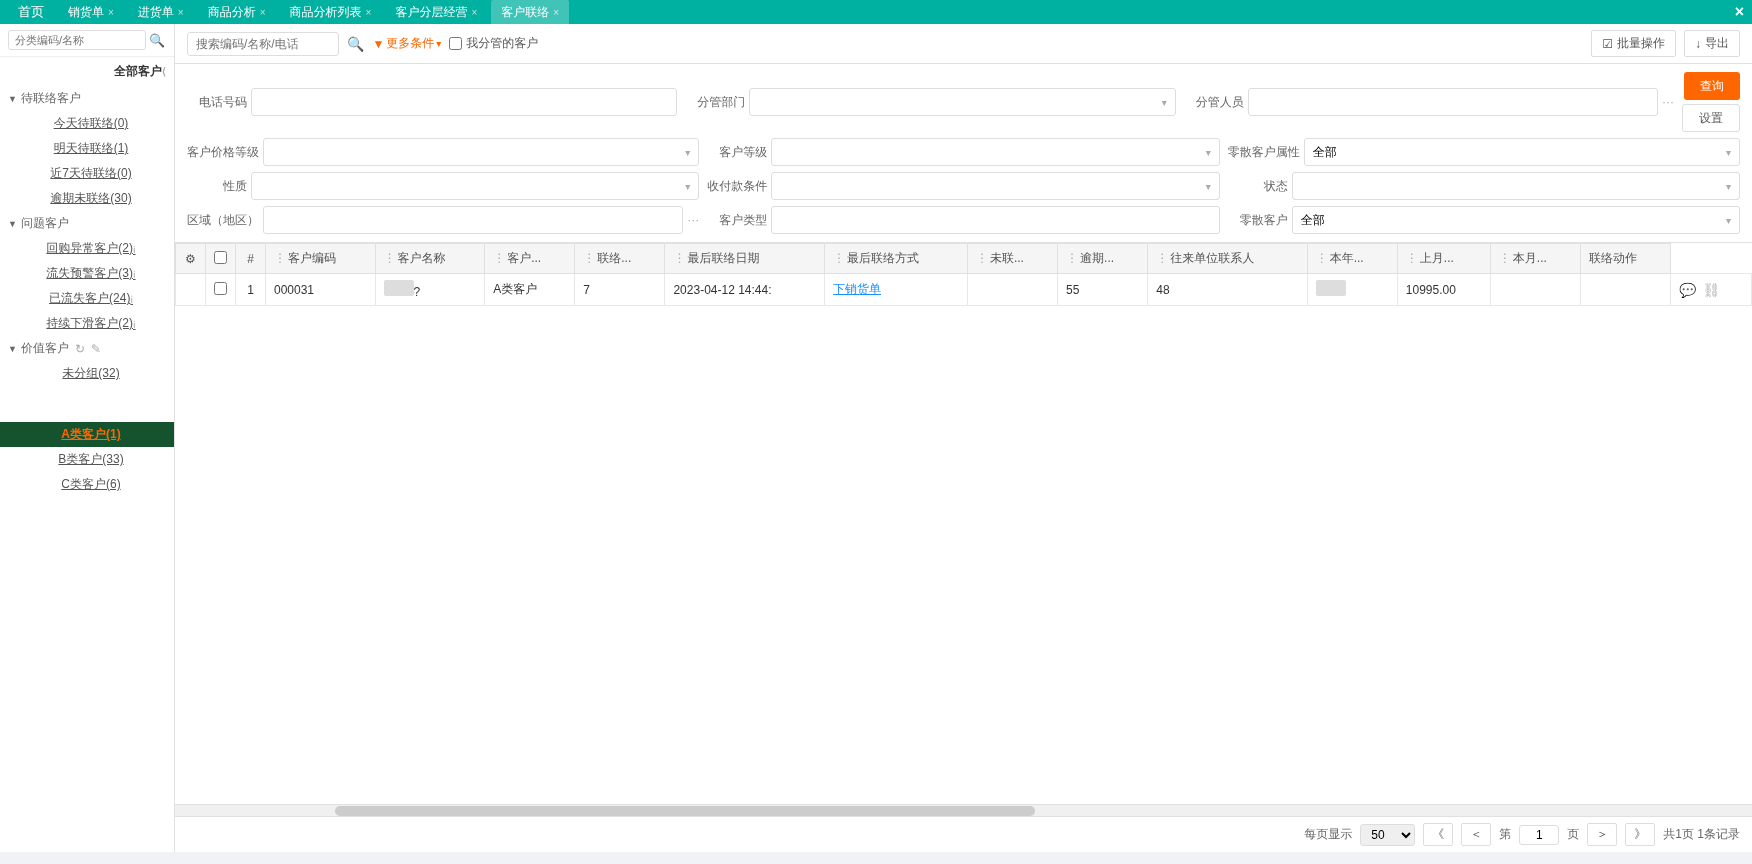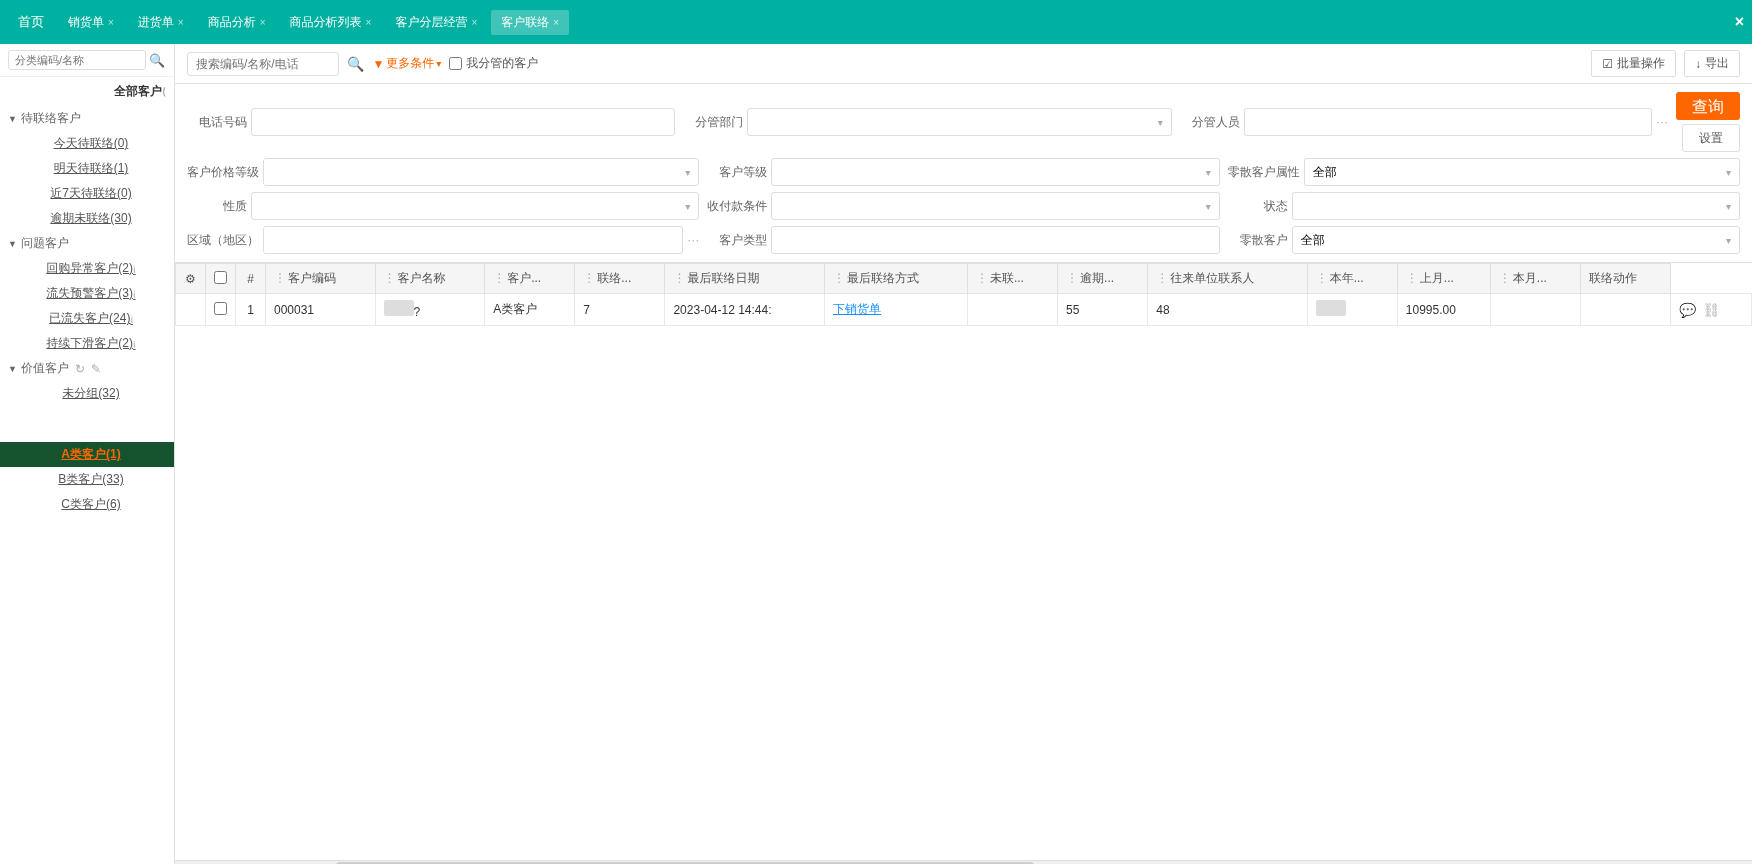--- a/index.html
+++ b/index.html
@@ -1,21 +1,21 @@
 <!DOCTYPE html>
 <html><head>
   <meta charset="utf-8">
   <style>
     * { box-sizing: border-box; margin: 0; padding: 0; font-family: 'Microsoft YaHei', Arial, sans-serif; font-size: 12px; }
     body { background: #f0f2f5; width: 1752px; height: 864px; overflow: hidden; }
 
     
     .top-nav {
       background: #00b0a0;
-      height: 44px;
+      height: 24px;
       display: flex;
       align-items: center;
       padding: 0 8px;
       gap: 4px;
       position: relative;
     }
     .nav-tab {
       background: transparent;
       color: #fff;
       border: none;
@@ -244,21 +244,21 @@
       position: relative;
     }
     .filter-select .chevron { color: #aaa; font-size: 10px; }
     .filter-dots { color: #aaa; cursor: pointer; }
     .btn-query {
       background: #ff6600;
       color: #fff;
       border: none;
       padding: 5px 16px;
       cursor: pointer;
-      font-size: 16px;
+      font-size: 12px;
       border-radius: 3px;
       height: 28px;
     }
     .btn-settings {
       background: #fff;
       color: #555;
       border: 1px solid #ddd;
       padding: 5px 16px;
       cursor: pointer;
       font-size: 12px;
@@ -680,15 +680,31 @@
             </td>
           </tr>
         </tbody>
       </table>
     </div>
 
     <div class="scrollbar-area">
       <div class="scrollbar-thumb"></div>
     </div>
 
+    <div class="pagination">
+      <span class="pagination-label">每页显示</span>
+      <select class="pagination-select">
+        <option>50</option>
+        <option>100</option>
+        <option>200</option>
+      </select>
+      <button class="pagination-btn">《</button>
+      <button class="pagination-btn">＜</button>
+      <span class="pagination-label">第</span>
+      <input class="pagination-input" type="text" value="1" style="">
+      <span class="pagination-label">页</span>
+      <button class="pagination-btn">＞</button>
+      <button class="pagination-btn">》</button>
+      <span class="pagination-label">共1页 1条记录</span>
+    </div>
 
   </div>
 </div>
 
 </body></html>

